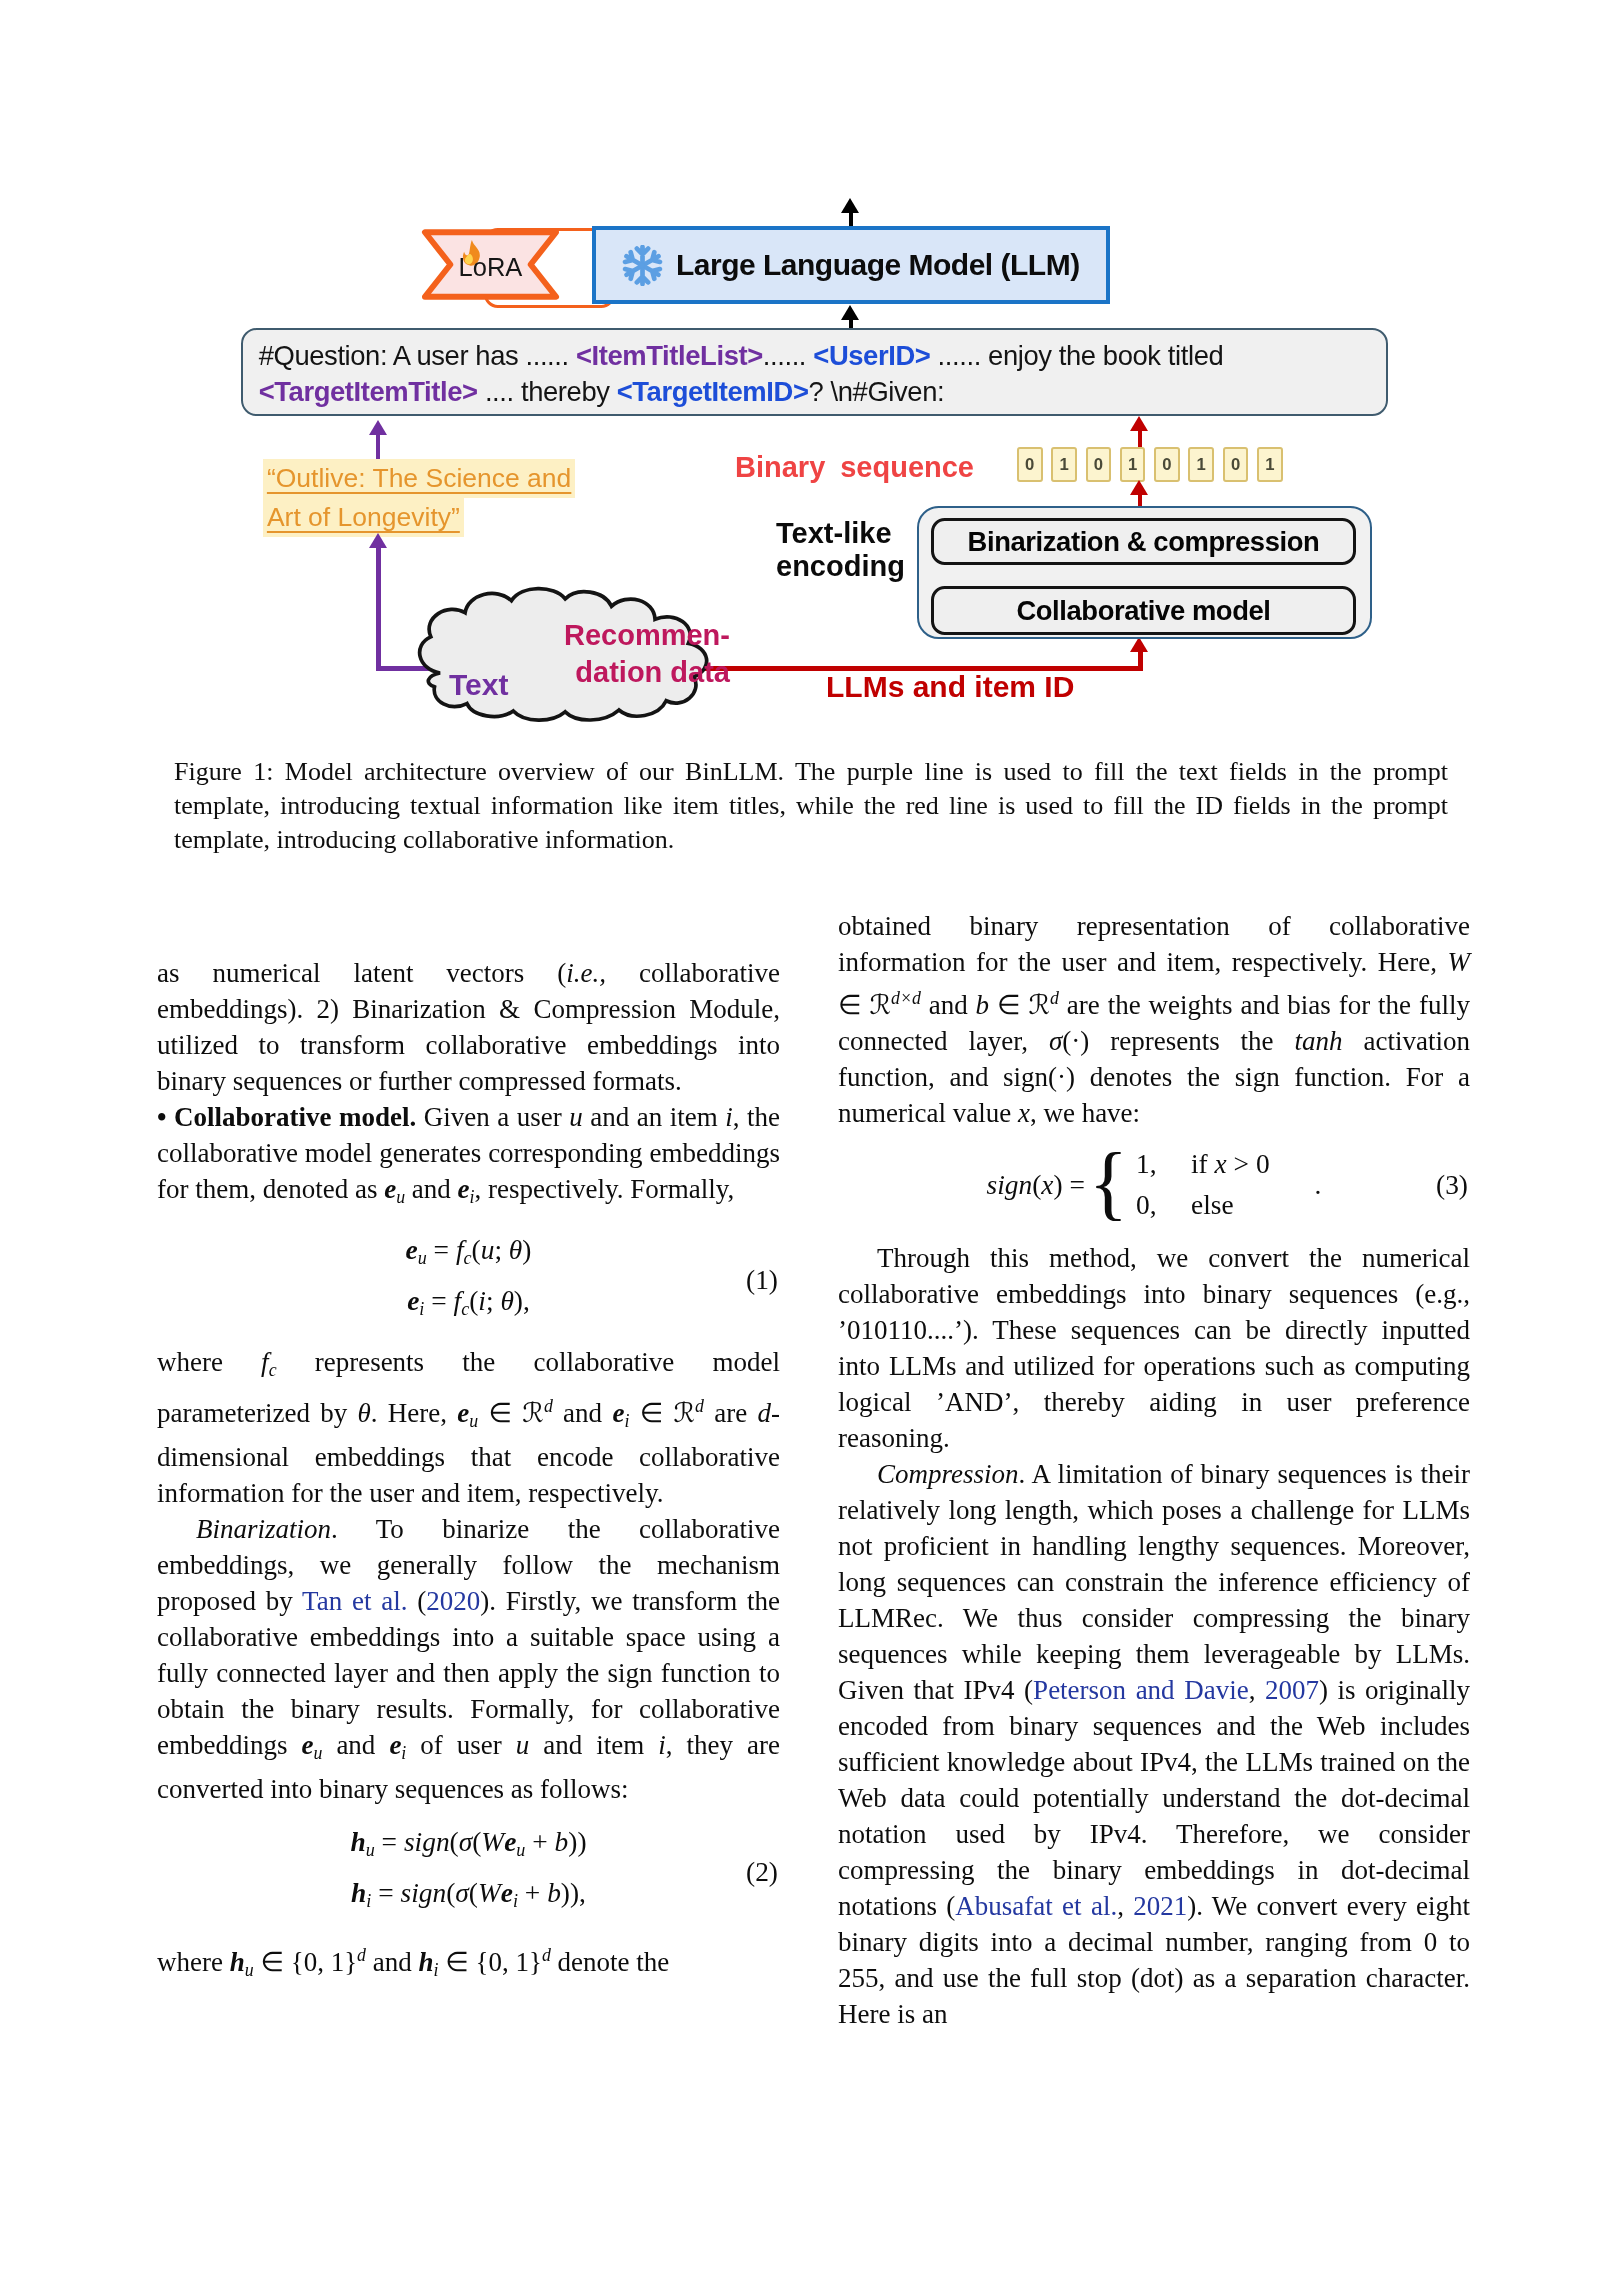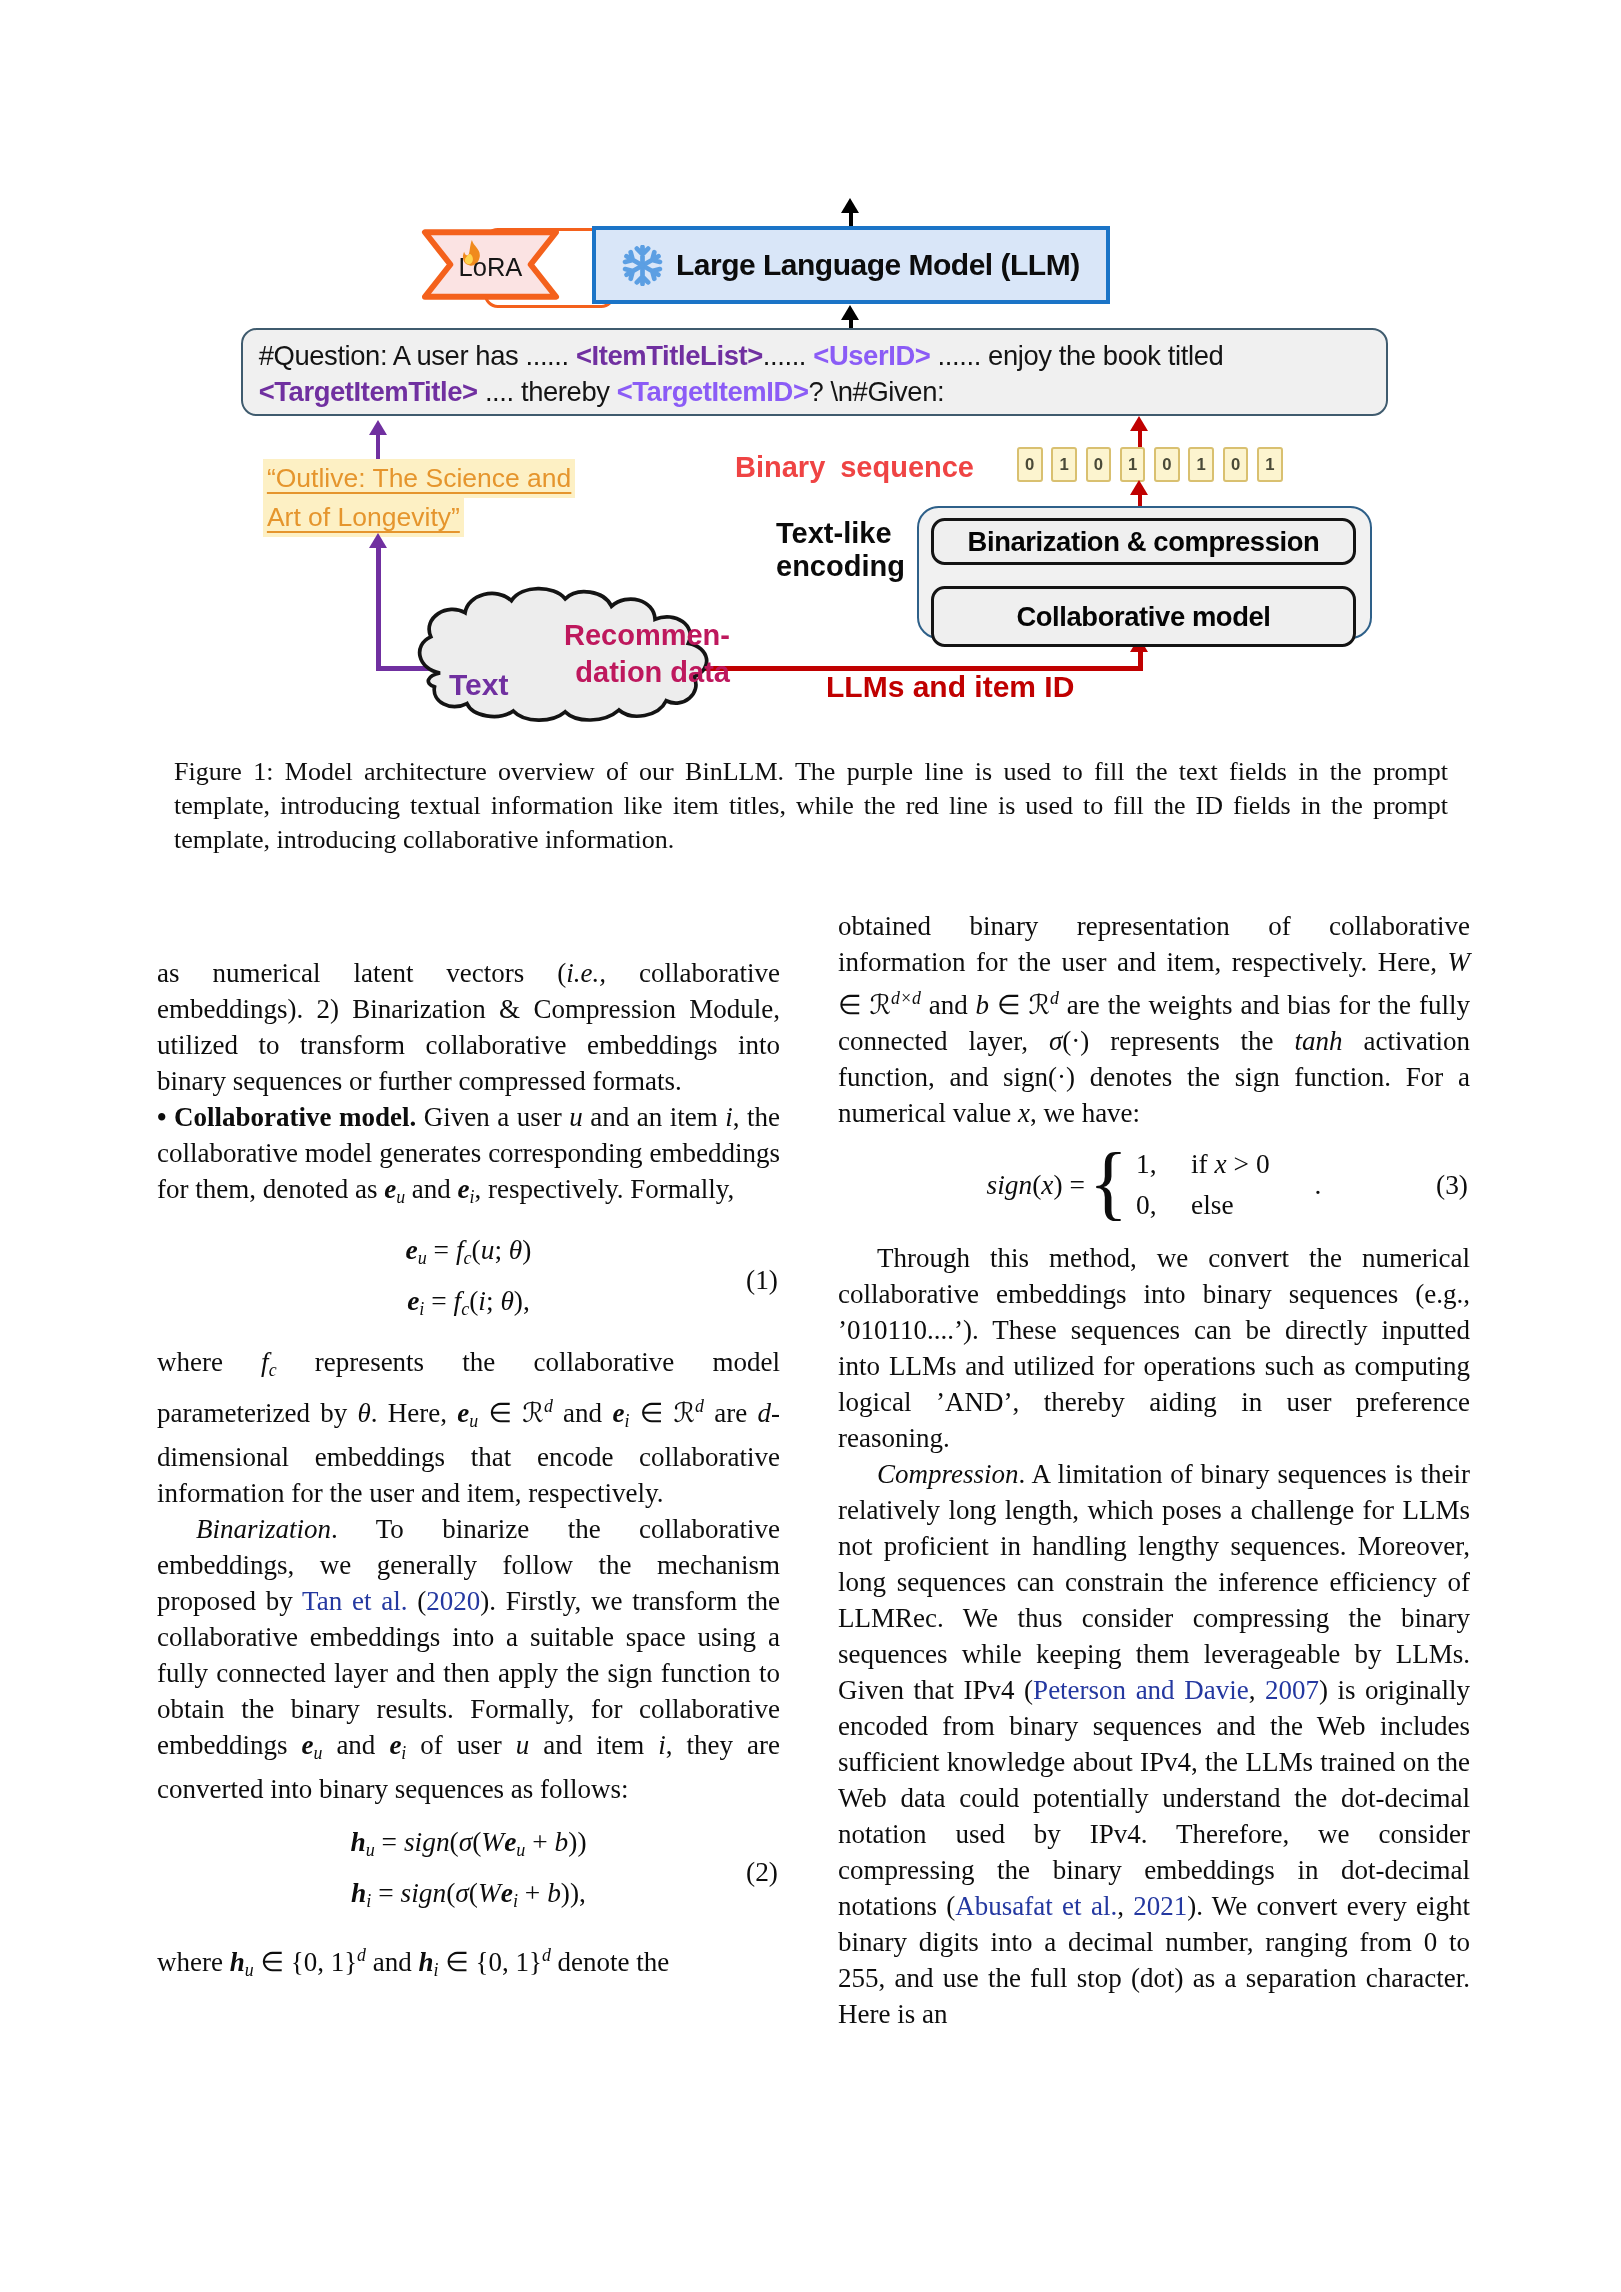--- a/index.html
+++ b/index.html
@@ -57,21 +57,21 @@
   #col-right{left:838px;width:632px;}
   .para{margin:0;}
   .indent{text-indent:39px;}
   .s-i{font-style:italic;}
   .s-b{font-weight:bold;}
   .s-bi{font-weight:bold;font-style:italic;}
   .s-sub{font-style:italic;font-size:66%;vertical-align:-0.28em;}
   .s-sup{font-style:italic;font-size:66%;vertical-align:0.55em;}
   .s-cite{color:#2438a0;}
   .s-tagp{color:#7030a0;font-weight:bold;}
-  .s-tagr{color:#8b5cf6;font-weight:bold;}
+  .s-tagr{color:#1d4ed8;font-weight:bold;}
   .eq{position:relative;display:flex;flex-direction:column;align-items:center;
       margin:13.7px 0 13.7px 0;font-size:27.4px;line-height:43px;}
   .eq .num{position:absolute;right:2px;top:50%;transform:translateY(-50%);font-style:normal;}
   .eq3row{display:flex;align-items:center;}
   .brace{font-size:82px;font-weight:400;line-height:0.9;margin:0 7.8px 5.9px 3.9px;}
   .crow{display:flex;line-height:41px;}
   .cval{width:55px;}
   .tail{margin-left:45px;}
 </style>
 </head>
@@ -140,21 +140,21 @@
   <div class="head-up rhead abs" style="left:1130px;top:416px;"></div>
   <div class="vline red" style="left:1138px;top:429px;height:17.6px;"></div>
 
   <div class="head-up rhead abs" style="left:1130px;top:480px;"></div>
   <div class="vline red" style="left:1138px;top:494px;height:11.8px;"></div>
 
   <div class="abs" id="encoder-container"></div>
   <div class="enc-box figsans" style="top:518px;">Binarization &amp; compression</div>
   <div class="head-up ghead abs" style="left:1132px;top:567px;border-left-width:7.8px;border-right-width:7.8px;border-bottom-width:12.7px;"></div>
   <div class="vline gray" style="left:1138px;top:578px;height:7.8px;"></div>
-  <div class="enc-box figsans" style="top:586px;height:61px;">Collaborative model</div>
+  <div class="enc-box figsans" style="top:586px;height:49px;">Collaborative model</div>
 
   <div class="abs figsans" id="text-like">
     <div>Text-like</div>
     <div>encoding</div>
   </div>
 
   <div class="head-up phead abs" style="left:369px;top:533px;"></div>
   <div class="vline purple" style="left:376px;top:547px;height:123px;width:4.9px;"></div>
   <div class="hline purple" style="left:376px;top:666px;width:98px;"></div>
 

